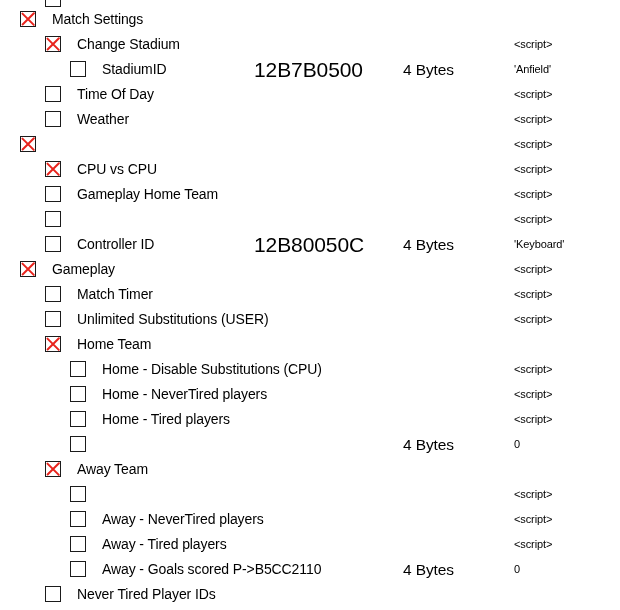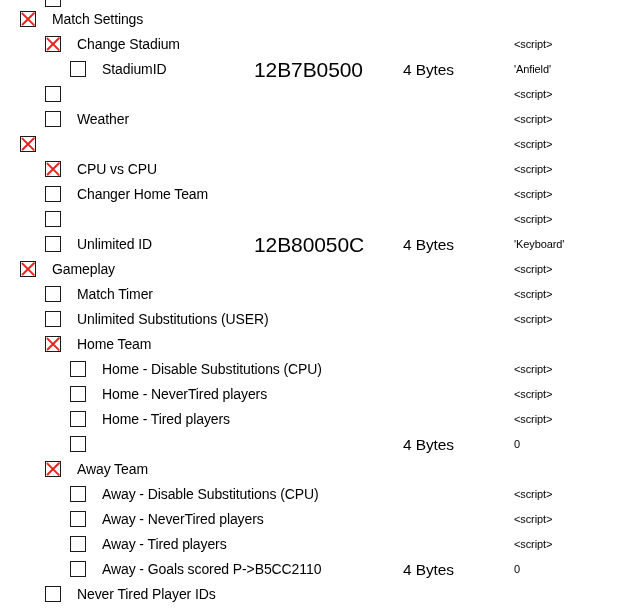--- a/index.html
+++ b/index.html
@@ -133,20 +133,21 @@
     </div>
     <div class="row lvl3">
       <span class="cb"></span>
       <span class="desc">StadiumID</span>
       <span class="addr">12B7B0500</span>
       <span class="type">4 Bytes</span>
       <span class="value">'Anfield'</span>
     </div>
     <div class="row lvl2">
       <span class="cb"></span>
+      <span class="desc">Time Of Day</span>
       <span class="addr"></span>
       <span class="type"></span>
       <span class="value">&lt;script&gt;</span>
     </div>
     <div class="row lvl2">
       <span class="cb"></span>
       <span class="desc">Weather</span>
       <span class="addr"></span>
       <span class="type"></span>
       <span class="value">&lt;script&gt;</span>
@@ -159,34 +160,34 @@
     </div>
     <div class="row lvl2">
       <span class="cb checked"></span>
       <span class="desc">CPU vs CPU</span>
       <span class="addr"></span>
       <span class="type"></span>
       <span class="value">&lt;script&gt;</span>
     </div>
     <div class="row lvl2">
       <span class="cb"></span>
-      <span class="desc">Changer Home Team</span>
-      <span class="addr"></span>
-      <span class="type"></span>
-      <span class="value">&lt;script&gt;</span>
-    </div>
-    <div class="row lvl2">
-      <span class="cb"></span>
-      <span class="addr"></span>
-      <span class="type"></span>
-      <span class="value">&lt;script&gt;</span>
-    </div>
-    <div class="row lvl2">
-      <span class="cb"></span>
-      <span class="desc">Unlimited ID</span>
+      <span class="desc">Gameplay Home Team</span>
+      <span class="addr"></span>
+      <span class="type"></span>
+      <span class="value">&lt;script&gt;</span>
+    </div>
+    <div class="row lvl2">
+      <span class="cb"></span>
+      <span class="addr"></span>
+      <span class="type"></span>
+      <span class="value">&lt;script&gt;</span>
+    </div>
+    <div class="row lvl2">
+      <span class="cb"></span>
+      <span class="desc">Controller ID</span>
       <span class="addr">12B80050C</span>
       <span class="type">4 Bytes</span>
       <span class="value">'Keyboard'</span>
     </div>
     <div class="row lvl1">
       <span class="cb checked"></span>
       <span class="desc">Gameplay</span>
       <span class="addr"></span>
       <span class="type"></span>
       <span class="value">&lt;script&gt;</span>
@@ -241,21 +242,20 @@
     </div>
     <div class="row lvl2">
       <span class="cb checked"></span>
       <span class="desc">Away Team</span>
       <span class="addr"></span>
       <span class="type"></span>
       <span class="value"></span>
     </div>
     <div class="row lvl3">
       <span class="cb"></span>
-      <span class="desc">Away - Disable Substitutions (CPU)</span>
       <span class="addr"></span>
       <span class="type"></span>
       <span class="value">&lt;script&gt;</span>
     </div>
     <div class="row lvl3">
       <span class="cb"></span>
       <span class="desc">Away - NeverTired players</span>
       <span class="addr"></span>
       <span class="type"></span>
       <span class="value">&lt;script&gt;</span>

